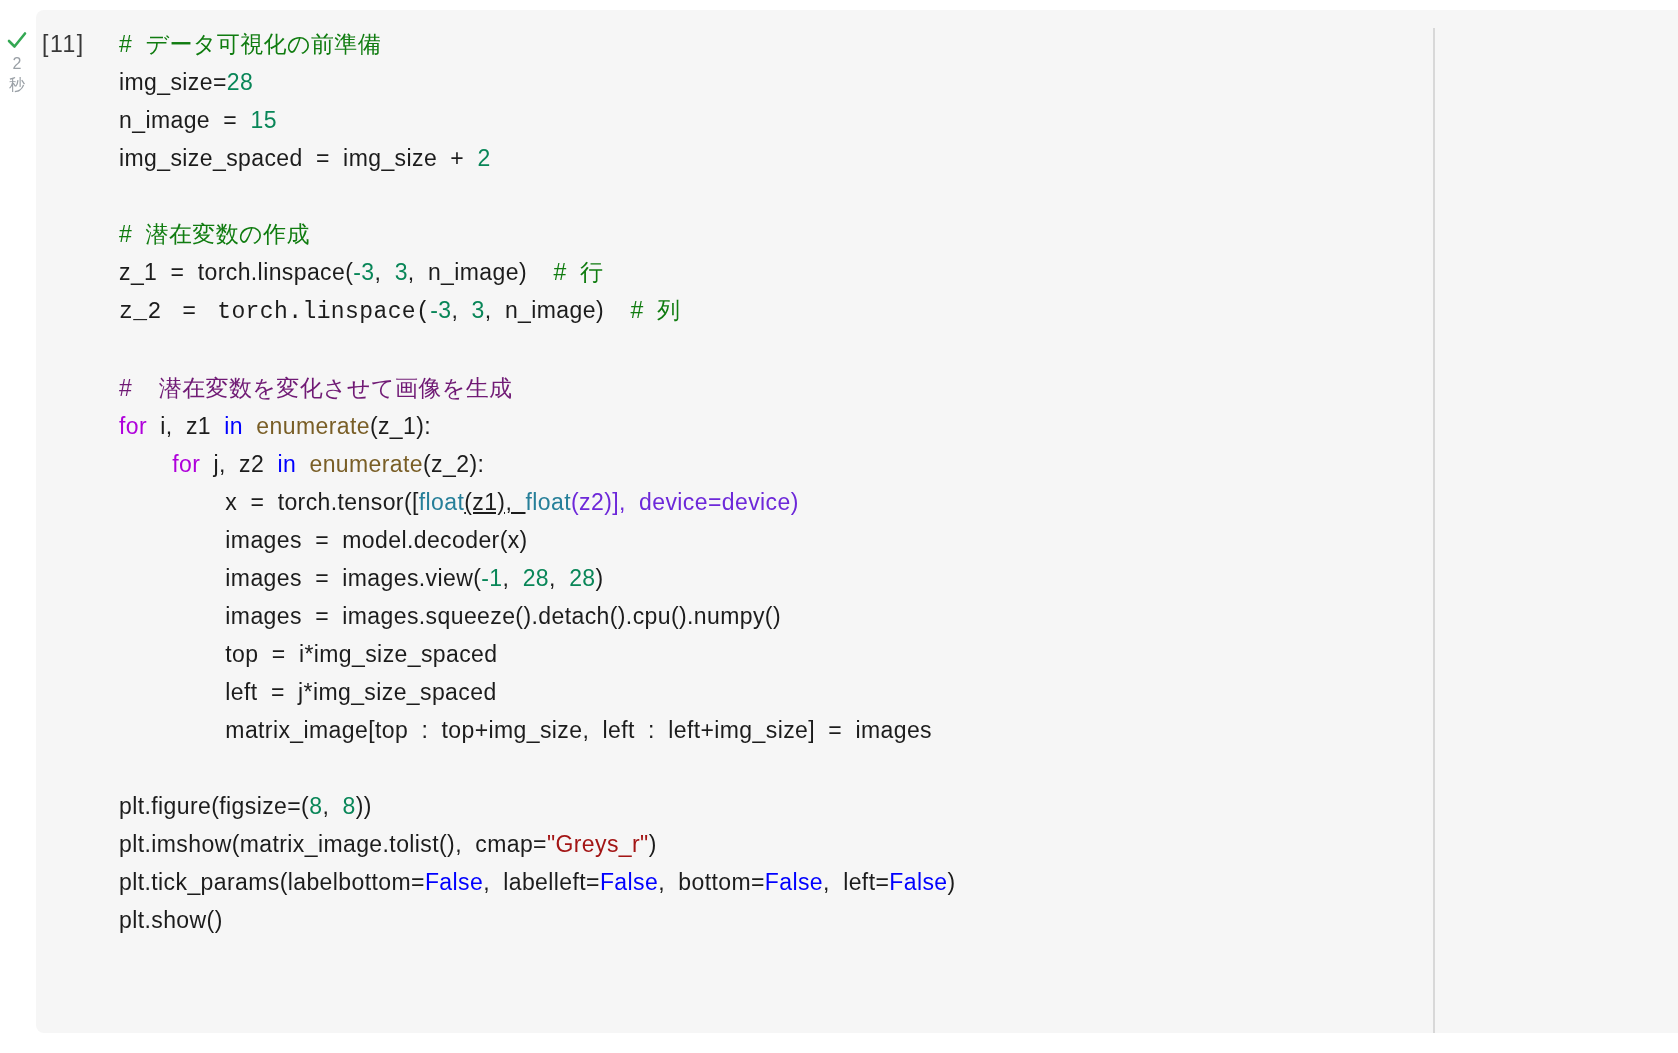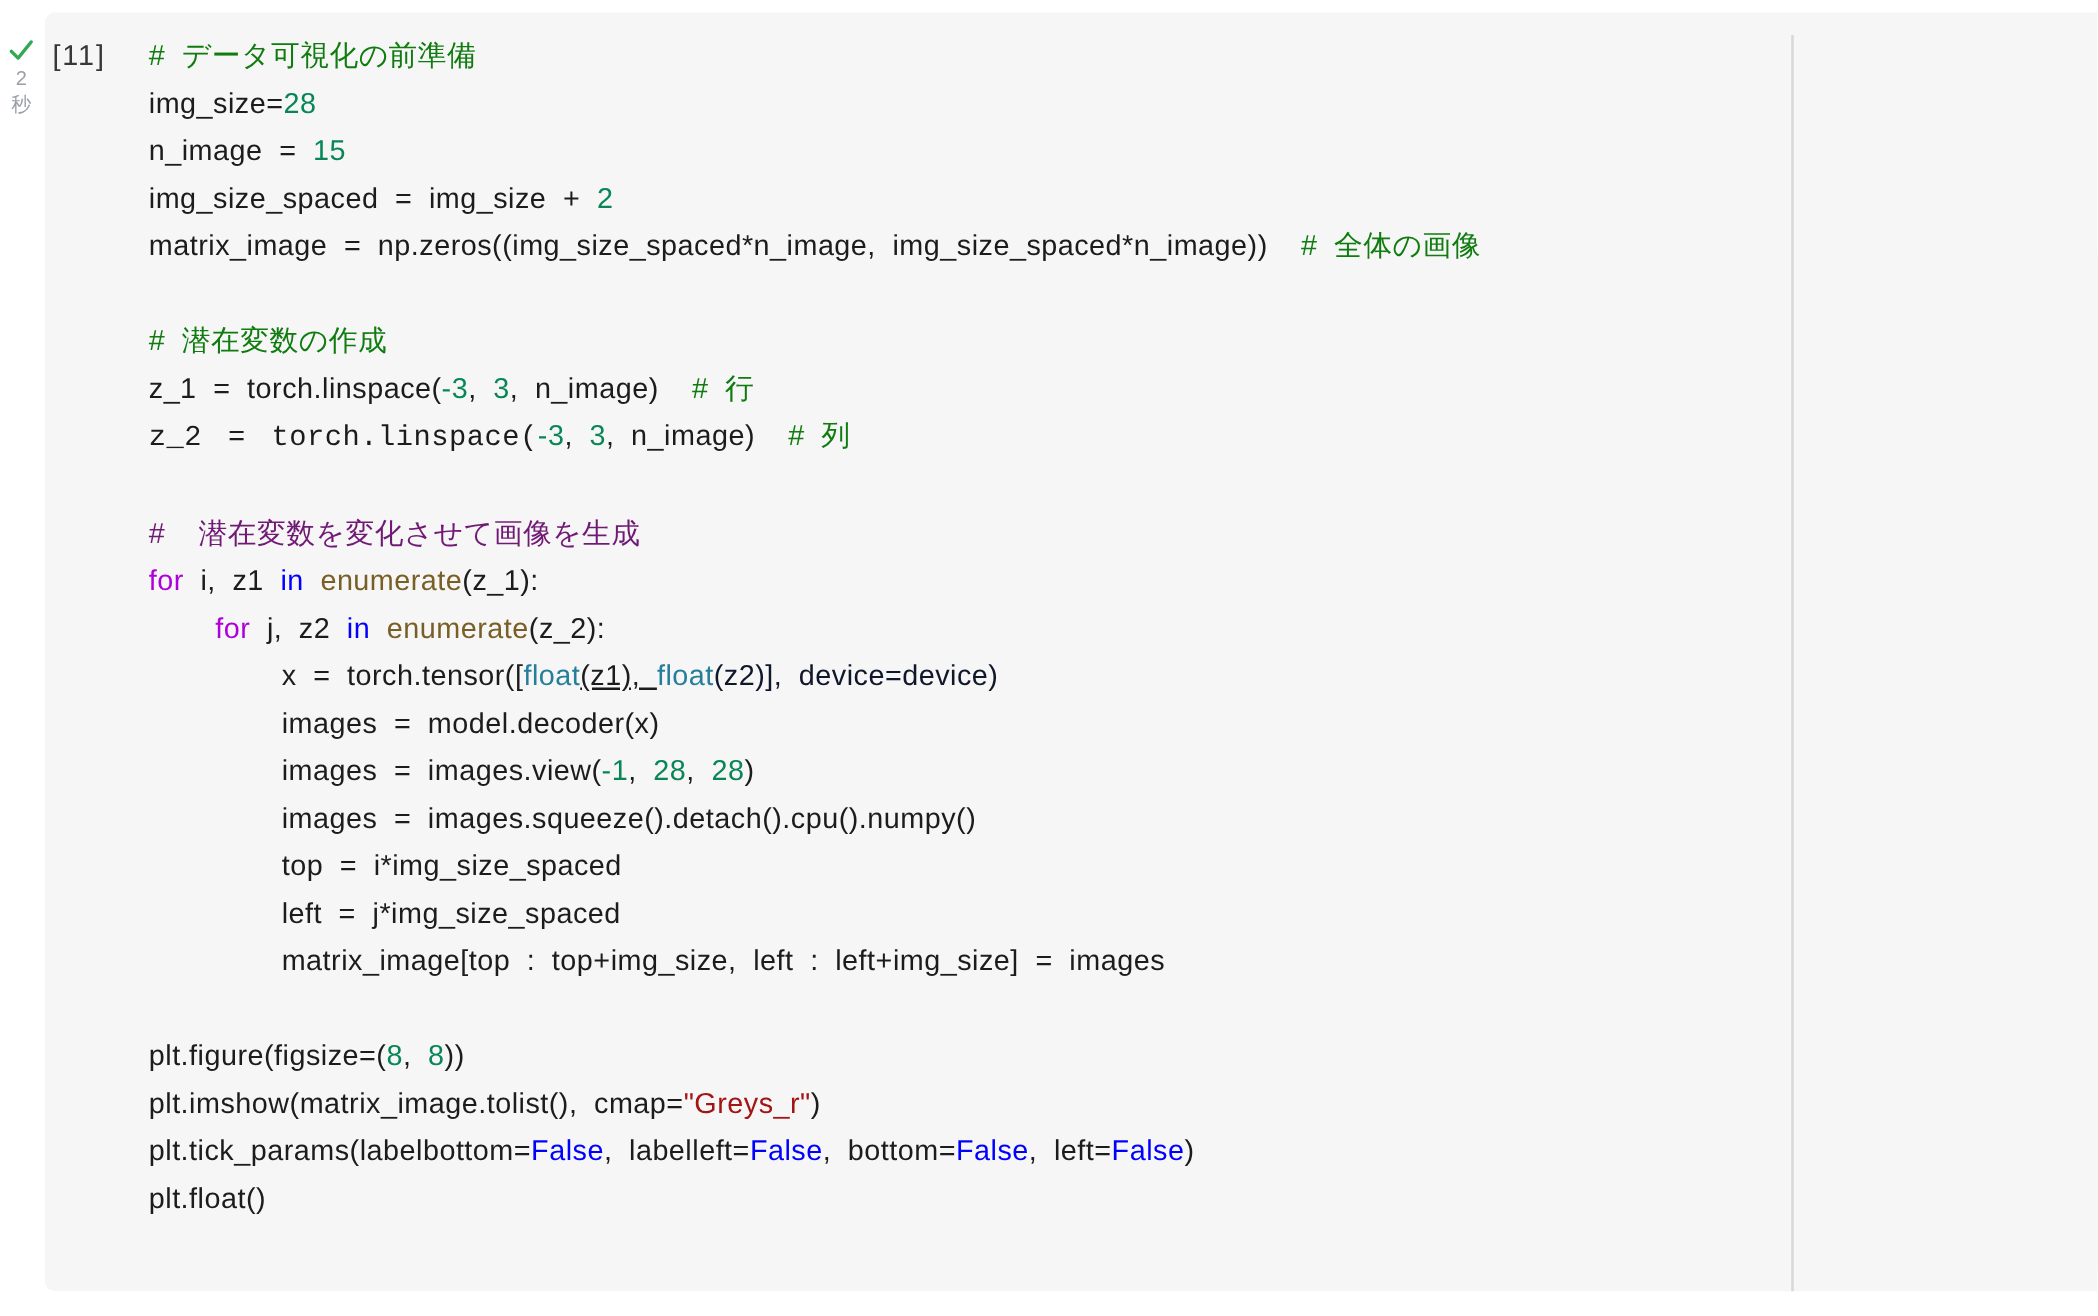--- a/index.html
+++ b/index.html
@@ -86,38 +86,37 @@
     <div class="exec-time-unit">秒</div>
   </div>
 
   <div class="cell">
     <div class="exec-count">[11]</div>
     <div class="code-editor">
         <div class="code-line"><span style="color: rgb(16, 124, 16);"># データ可視化の前準備</span></div>
         <div class="code-line"><span style="color: rgb(28, 28, 28);">img_size=</span><span style="color: rgb(9, 134, 88);">28</span></div>
         <div class="code-line"><span style="color: rgb(28, 28, 28); text-align: center;">n_image = </span><span style="color: rgb(9, 134, 88);">15</span></div>
         <div class="code-line"><span style="color: rgb(28, 28, 28);">img_size_spaced = img_size + </span><span style="color: rgb(9, 134, 88);">2</span></div>
-        <div class="code-line"><span style="color: rgb(28, 28, 28);">matrix_image = np.zeros((img_size_spaced*n_image, img_size_spaced*n_image))  </span><span style="color: rgb(16, 124, 16);"># 全体の画像</span></div>
         <div class="code-line"> </div>
         <div class="code-line"><span style="color: rgb(16, 124, 16);"># 潜在変数の作成</span></div>
         <div class="code-line"><span style="color: rgb(28, 28, 28);">z_1 = torch.linspace(</span><span style="color: rgb(9, 134, 88);">-3</span><span style="color: rgb(28, 28, 28);">, </span><span style="color: rgb(9, 134, 88);">3</span><span style="color: rgb(28, 28, 28);">, n_image)  </span><span style="color: rgb(16, 124, 16);"># 行</span></div>
         <div class="code-line"><span style="color: rgb(28, 28, 28); font-family: Liberation Mono, monospace;">z_2 = torch.linspace(</span><span style="color: rgb(9, 134, 88);">-3</span><span style="color: rgb(28, 28, 28);">, </span><span style="color: rgb(9, 134, 88);">3</span><span style="color: rgb(28, 28, 28);">, n_image)  </span><span style="color: rgb(16, 124, 16);"># 列</span></div>
         <div class="code-line"> </div>
         <div class="code-line"><span style="color: #701a75;">#  潜在変数を変化させて画像を生成</span></div>
         <div class="code-line"><span style="color: rgb(175, 0, 219);">for</span><span style="color: rgb(28, 28, 28);"> i, z1 </span><span style="color: rgb(0, 0, 255);">in</span><span style="color: rgb(28, 28, 28);"> </span><span style="color: rgb(121, 94, 38);">enumerate</span><span style="color: rgb(28, 28, 28);">(z_1):</span></div>
         <div class="code-line"><span style="color: rgb(28, 28, 28);">    </span><span style="color: rgb(175, 0, 219);">for</span><span style="color: rgb(28, 28, 28);"> j, z2 </span><span style="color: rgb(0, 0, 255);">in</span><span style="color: rgb(28, 28, 28);"> </span><span style="color: rgb(121, 94, 38);">enumerate</span><span style="color: rgb(28, 28, 28);">(z_2):</span></div>
-        <div class="code-line"><span style="color: rgb(28, 28, 28);">        x = torch.tensor([</span><span style="color: rgb(38, 127, 153);">float</span><span style="color: rgb(28, 28, 28); text-decoration: underline;">(z1), </span><span style="color: rgb(38, 127, 153);">float</span><span style="color: #0f172a;">(z2)], device=device)</span></div>
+        <div class="code-line"><span style="color: rgb(28, 28, 28);">        x = torch.tensor([</span><span style="color: rgb(38, 127, 153);">float</span><span style="color: rgb(28, 28, 28); text-decoration: underline;">(z1), </span><span style="color: rgb(38, 127, 153);">float</span><span style="color: #6d28d9;">(z2)], device=device)</span></div>
         <div class="code-line"><span style="color: rgb(28, 28, 28);">        images = model.decoder(x)</span></div>
         <div class="code-line"><span style="color: rgb(28, 28, 28);">        images = images.view(</span><span style="color: rgb(9, 134, 88);">-1</span><span style="color: rgb(28, 28, 28);">, </span><span style="color: rgb(9, 134, 88);">28</span><span style="color: rgb(28, 28, 28);">, </span><span style="color: rgb(9, 134, 88);">28</span><span style="color: rgb(28, 28, 28);">)</span></div>
         <div class="code-line"><span style="color: rgb(28, 28, 28);">        images = images.squeeze().detach().cpu().numpy()</span></div>
         <div class="code-line"><span style="color: rgb(28, 28, 28);">        top = i*img_size_spaced</span></div>
         <div class="code-line"><span style="color: rgb(28, 28, 28);">        left = j*img_size_spaced</span></div>
         <div class="code-line"><span style="color: rgb(28, 28, 28);">        matrix_image[top : top+img_size, left : left+img_size] = images</span></div>
         <div class="code-line"> </div>
         <div class="code-line"><span style="color: rgb(28, 28, 28);">plt.figure(figsize=(</span><span style="color: rgb(9, 134, 88);">8</span><span style="color: rgb(28, 28, 28);">, </span><span style="color: rgb(9, 134, 88);">8</span><span style="color: rgb(28, 28, 28);">))</span></div>
         <div class="code-line"><span style="color: rgb(28, 28, 28);">plt.imshow(matrix_image.tolist(), cmap=</span><span style="color: rgb(163, 21, 21);">"Greys_r"</span><span style="color: rgb(28, 28, 28);">)</span></div>
         <div class="code-line"><span style="color: rgb(28, 28, 28);">plt.tick_params(labelbottom=</span><span style="color: rgb(0, 0, 255);">False</span><span style="color: rgb(28, 28, 28);">, labelleft=</span><span style="color: rgb(0, 0, 255);">False</span><span style="color: rgb(28, 28, 28);">, bottom=</span><span style="color: rgb(0, 0, 255);">False</span><span style="color: rgb(28, 28, 28);">, left=</span><span style="color: rgb(0, 0, 255);">False</span><span style="color: rgb(28, 28, 28);">)</span></div>
-        <div class="code-line"><span style="color: rgb(28, 28, 28);">plt.float()</span></div>
+        <div class="code-line"><span style="color: rgb(28, 28, 28);">plt.show()</span></div>
       </div>
     <div class="vruler"></div>
   </div>
 
 </div>
 
 </body></html>

